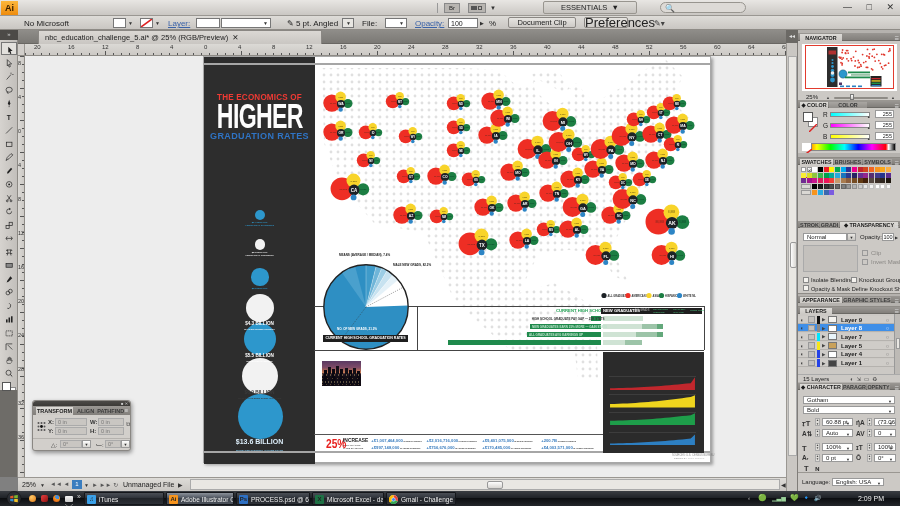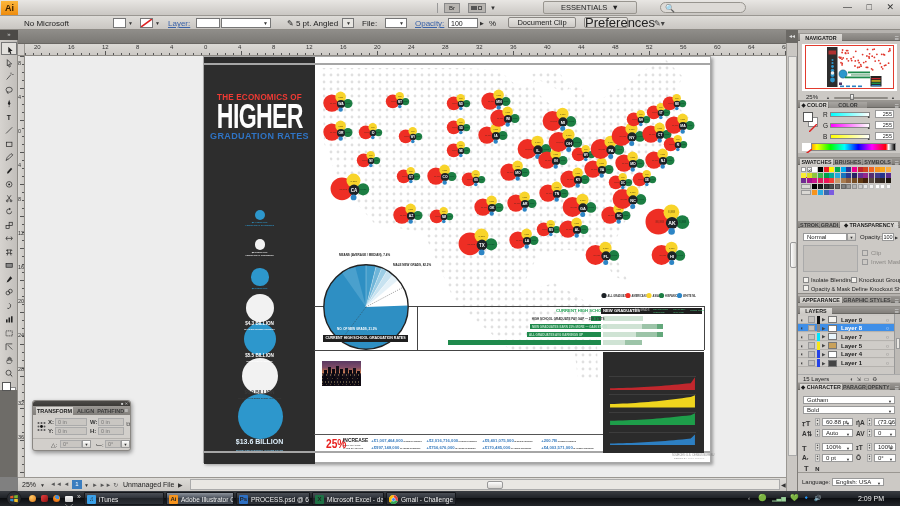--- a/index.html
+++ b/index.html
@@ -49,20 +49,21 @@
  <div class="tx" style="left:415px;top:3px;font-size:8px;color:#3b63a8;text-decoration:underline;">Opacity:</div>
  <div class="abs" style="left:448px;top:2px;width:30px;height:10px;background:#fff;border:1px solid #777;font-size:7px;color:#222;padding-left:2px;line-height:9px;">100</div>
  <div class="tx" style="left:480px;top:4px;font-size:5px;color:#333;">▶</div>
  <div class="tx" style="left:489px;top:3px;font-size:8px;color:#222;">%</div>
  <div class="abs" style="left:508px;top:1px;width:68px;height:11px;border:1px solid #8a8783;border-radius:2px;background:linear-gradient(#e6e4e0,#cecbc7);font-size:7.5px;color:#222;text-align:center;line-height:10px;">Document Clip</div>
  <div class="abs" style="left:584px;top:1px;width:44px;height:11px;border:1px solid #8a8783;border-radius:2px;background:linear-gradient(#e6e4e0,#cecbc7);font-size:13px;color:#222;text-align:center;line-height:10px;">Preferences</div>
  <div class="tx" style="left:654px;top:3px;font-size:8px;color:#444;">✎▾</div>
 </div>
 <div class="abs" style="left:0;top:30px;width:900px;height:14px;background:linear-gradient(#8f8d89,#7b7975);border-bottom:1px solid #696763;">
  <div class="abs" style="left:0;top:0;width:18px;height:14px;background:linear-gradient(#5c5a57,#4c4a47);color:#ddd;font-size:7px;text-align:center;line-height:13px;">»</div>
+ <div class="abs" style="left:38px;top:0;width:284px;height:14px;background:linear-gradient(#dbd8d4,#c9c6c2);border:1px solid #8a8783;border-bottom:none;font-size:7.5px;color:#1c1c1c;line-height:13px;padding-left:6px;">nbc_education_challenge_5.ai* @ 25% (RGB/Preview)&nbsp;&nbsp;✕</div>
  <div class="abs" style="left:878px;top:3px;width:16px;height:8px;color:#ddd;font-size:7px;line-height:8px;">▤▾</div>
 </div>
 <div class="abs" style="left:25px;top:44px;width:761px;height:12px;background:linear-gradient(#dbd9d5,#ccc9c5);border-bottom:1px solid #8e8b86;overflow:hidden;">
       <div class="tx" style="left:9px;top:0px;font-size:6px;color:#333;">20</div>
       <div class="tx" style="left:43px;top:0px;font-size:6px;color:#333;">16</div>
       <div class="tx" style="left:77px;top:0px;font-size:6px;color:#333;">12</div>
       <div class="tx" style="left:111px;top:0px;font-size:6px;color:#333;">8</div>
       <div class="tx" style="left:145px;top:0px;font-size:6px;color:#333;">4</div>
       <div class="tx" style="left:179px;top:0px;font-size:6px;color:#333;">0</div>
       <div class="tx" style="left:213px;top:0px;font-size:6px;color:#333;">4</div>

